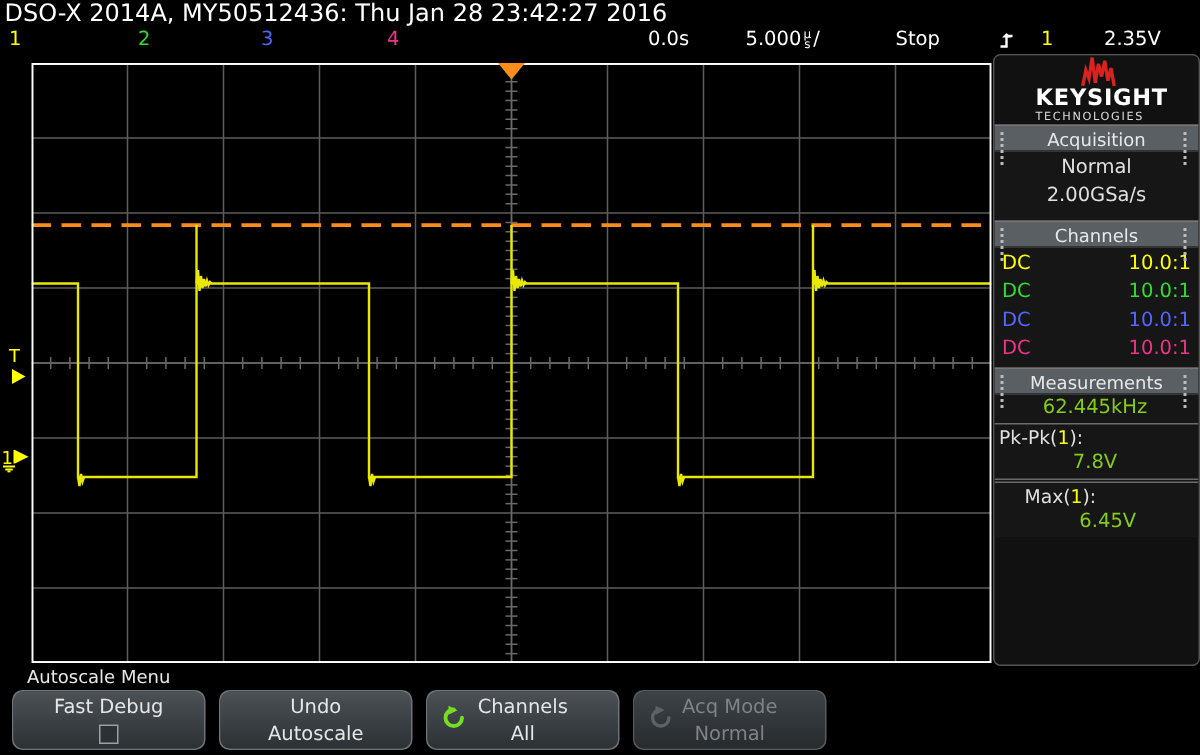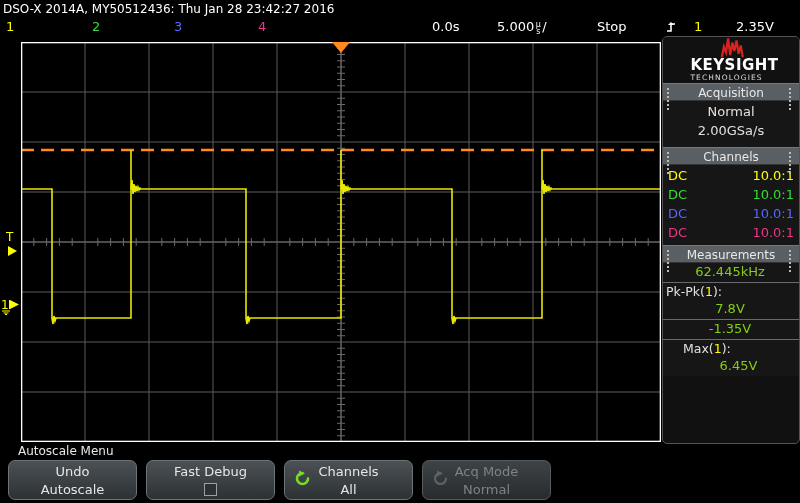--- a/index.html
+++ b/index.html
@@ -8,21 +8,21 @@
     background: #000;
     font-family: "DejaVu Sans", sans-serif;
     overflow: hidden;
     position: relative;
   }
   #app { position: relative; width: 800px; height: 503px; background: #000; }
 
   
   .titlebar {
     position: absolute; left: 0; top: 0; width: 800px; height: 18px;
-    color: #fff; font-size: 12px; line-height: 18px;
+    color: #fff; font-size: 16px; line-height: 18px;
     padding-left: 3px; white-space: nowrap;
   }
 
   
   .statusbar {
     position: absolute; left: 0; top: 18px; width: 800px; height: 18px;
     font-size: 13px; line-height: 18px; color: #fff; white-space: nowrap;
   }
   .sb { position: absolute; top: 0; }
   .ch1 { color: #ffff00; }
@@ -418,41 +418,40 @@
     </div>
     <div class="meas">
       <div class="meas-item">
         <div class="meas-value">62.445kHz</div>
       </div>
       <div class="meas-item">
         <div class="meas-label"><span>Pk-Pk</span>(<span class="n">1</span>):</div>
         <div class="meas-value">7.8V</div>
       </div>
       <div class="meas-item">
-        <div class="meas-value">-1.35V</div>
       </div>
       <div class="meas-item">
         <div class="meas-label"><span>Max</span>(<span class="n">1</span>):</div>
         <div class="meas-value">6.45V</div>
       </div>
     </div>
   </div>
 
   <div class="menubar">
     <div class="menu-title">Autoscale Menu</div>
     <div class="keys">
 
       <div class="key">
+        <div class="l1">Fast Debug</div>
+        <div class="checkbox"></div>
+      </div>
+
+      <div class="key">
         <div class="l1">Undo</div>
         <div class="l2">Autoscale</div>
-      </div>
-
-      <div class="key">
-        <div class="l1">Fast Debug</div>
-        <div class="checkbox"></div>
       </div>
 
       <div class="key">
         <span class="recall-icon">
           <svg width="17" height="17" viewBox="0 0 17 17">
             <path d="M14 8.5 A5.5 5.5 0 1 1 8.5 3" fill="none" stroke="#77dd22" stroke-width="2.6" stroke-linecap="round"></path>
             <path d="M5 0.5 L11 3.5 L5 6.5 Z" fill="#77dd22"></path>
           </svg>
         </span>
         <div class="l1">Channels</div>

